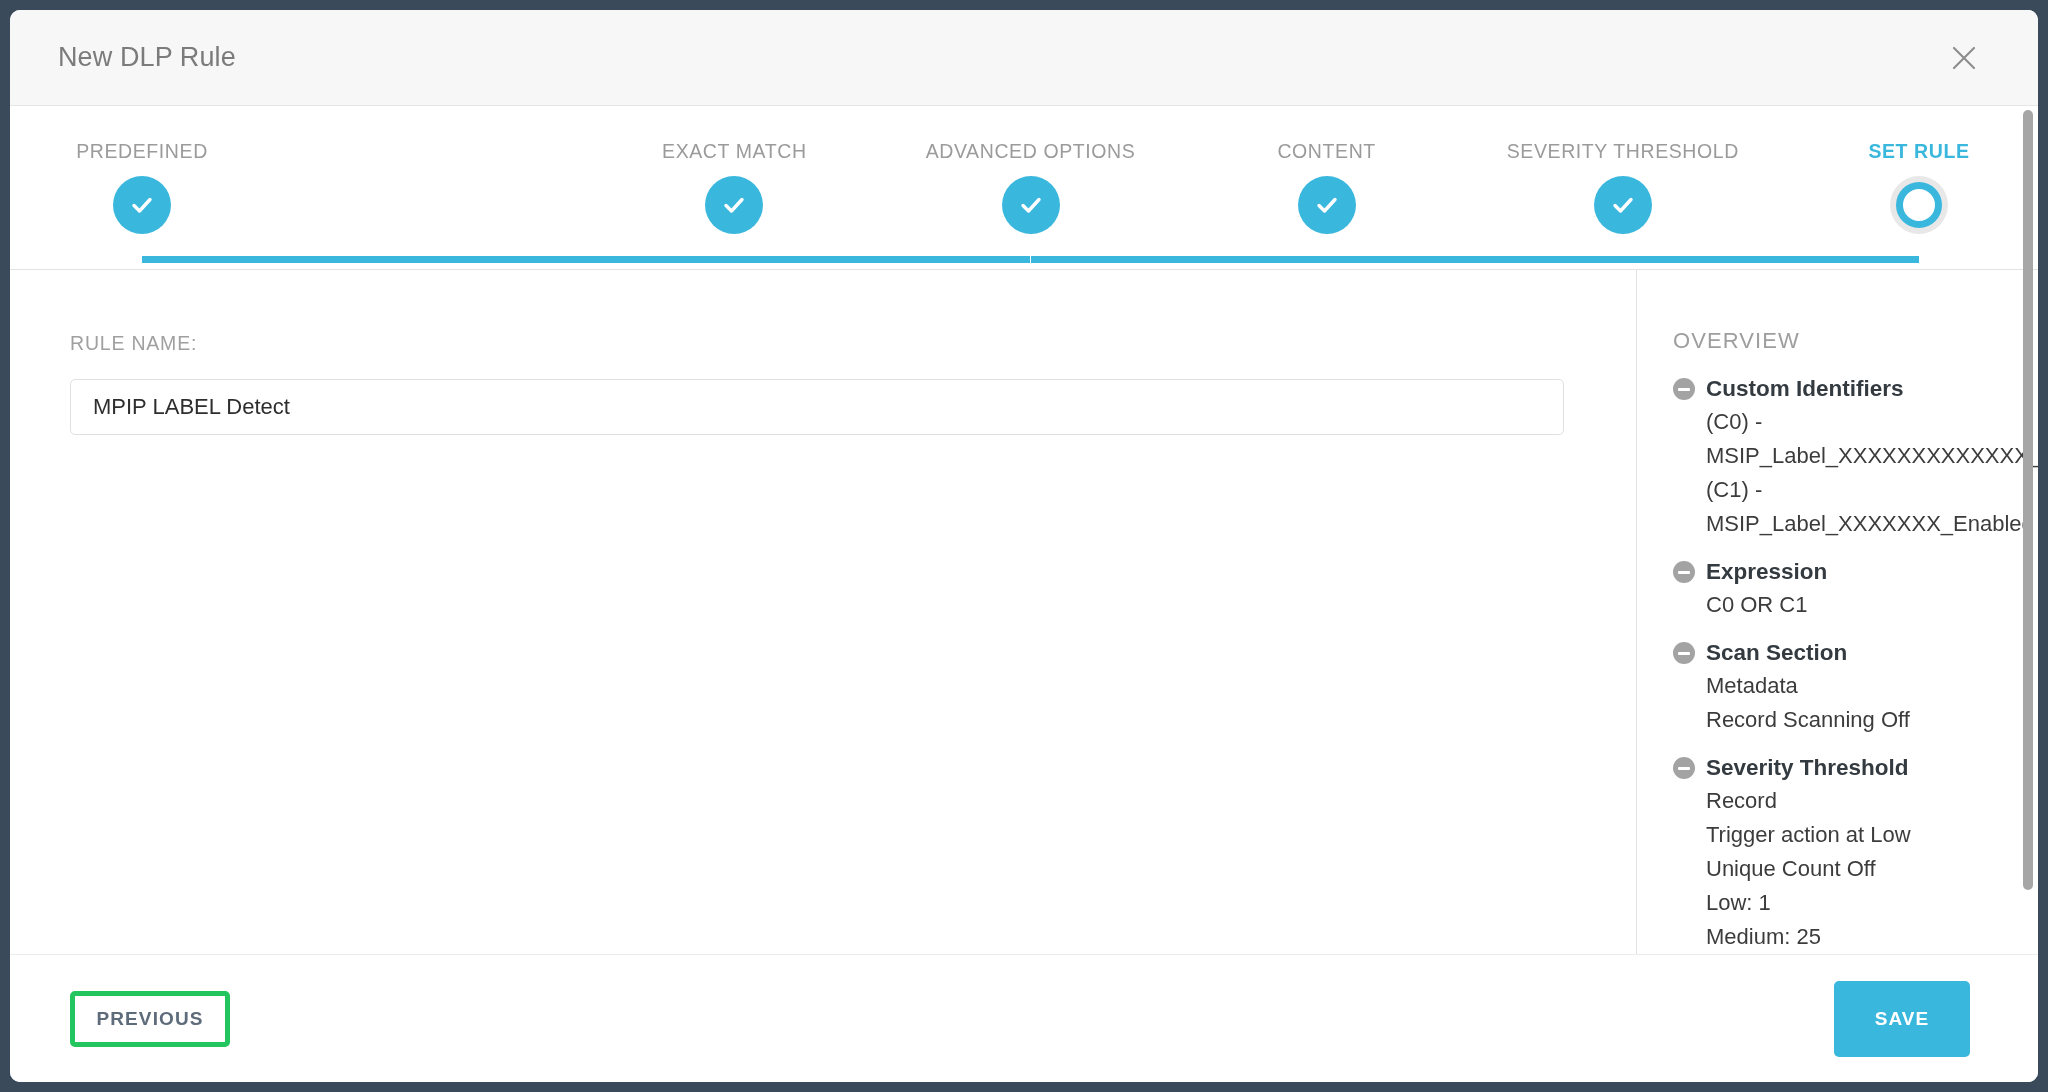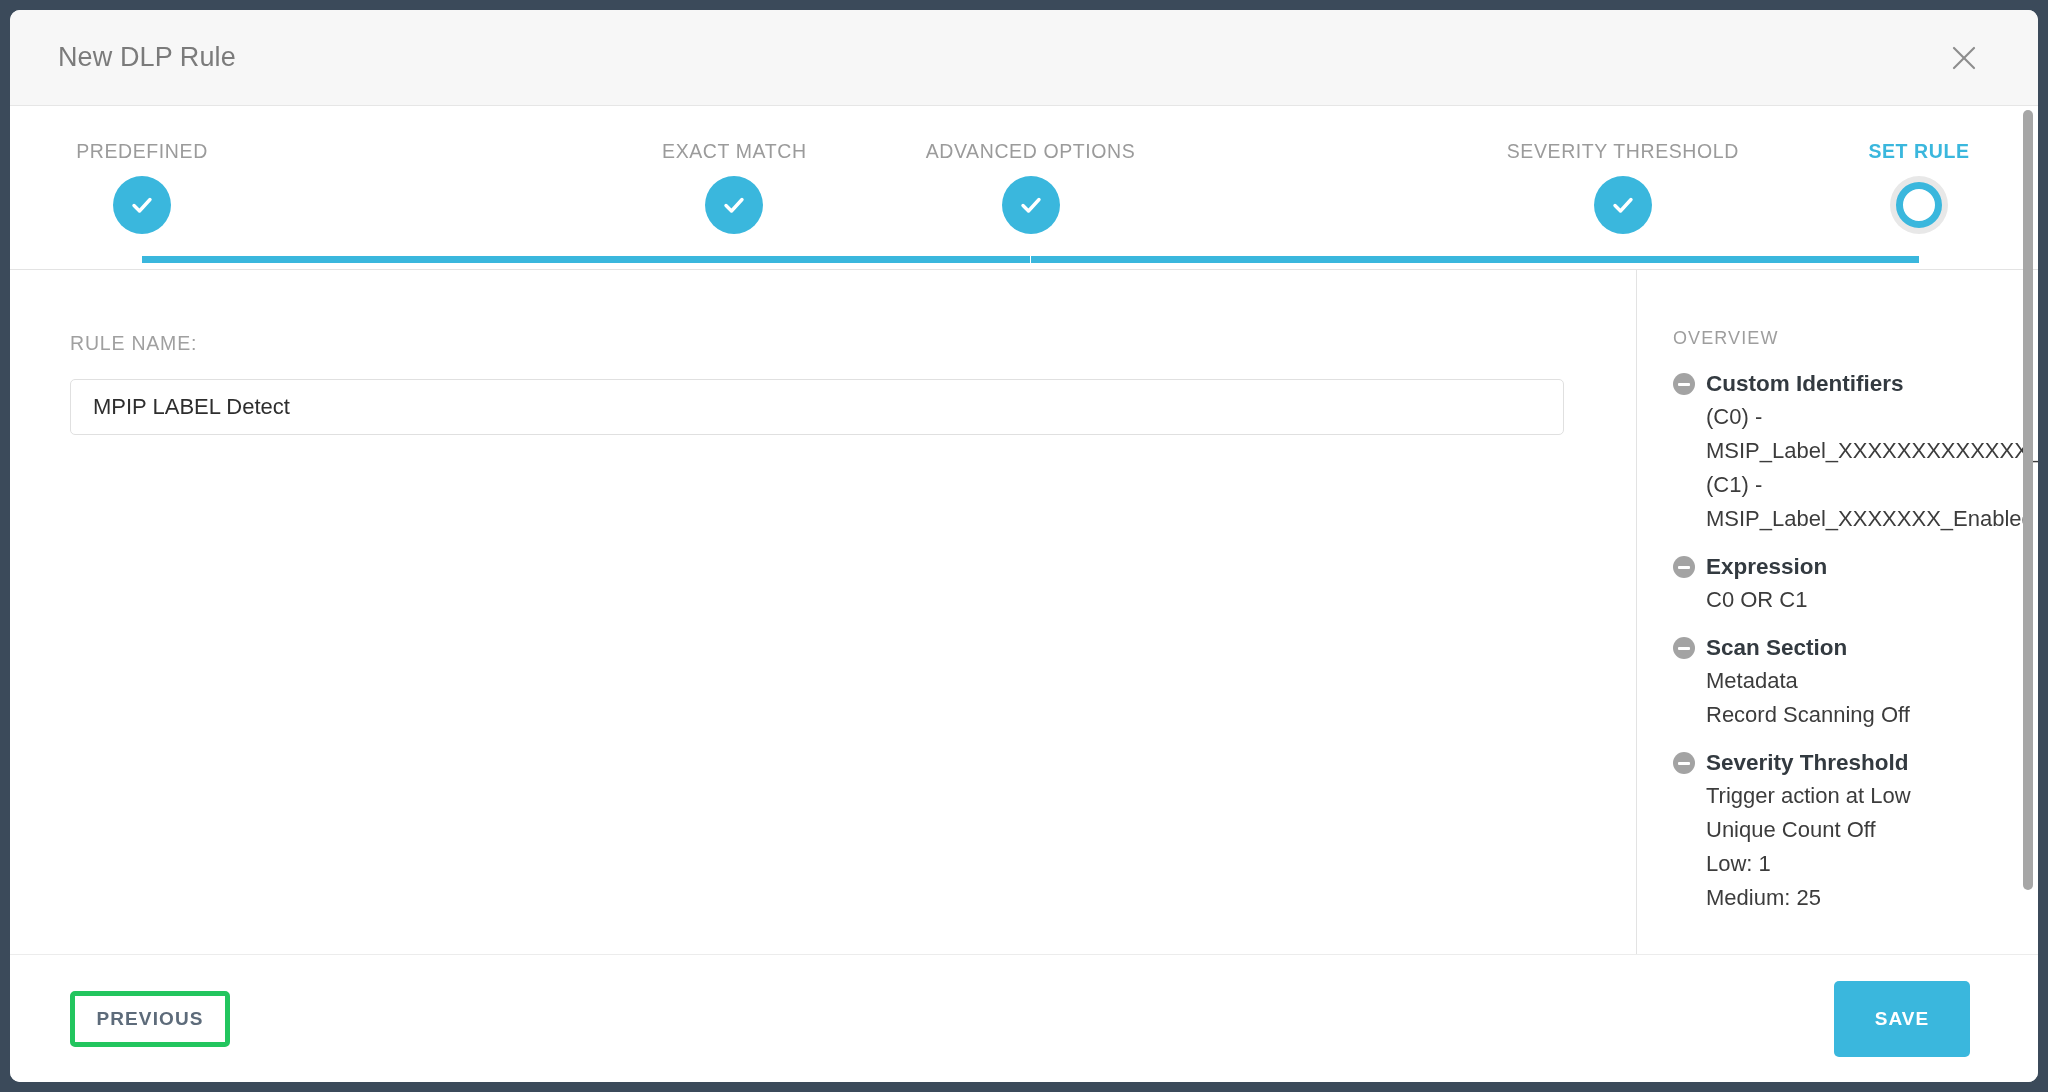--- a/index.html
+++ b/index.html
@@ -164,21 +164,21 @@
   
   .overview-pane {
     flex: 0 0 402px;
     width: 402px;
     border-left: 1px solid #e3e3e3;
     padding: 58px 0 0 36px;
     overflow: hidden;
     position: relative;
   }
   .overview-title {
-    font-size: 18px;
+    font-size: 22px;
     letter-spacing: 1.1px;
     color: #9e9e9e;
     margin-bottom: 22px;
   }
   .ov-group { margin-bottom: 18px; }
   .ov-head {
     display: flex;
     align-items: center;
     gap: 11px;
     margin-bottom: 3px;
@@ -299,20 +299,28 @@
         <div class="step" style="left: 724.333px;">
           <div class="step-label">EXACT MATCH</div>
           <div class="step-dot">
             <svg width="30" height="30" viewBox="0 0 30 30" aria-hidden="true">
               <polyline points="7,15.5 12.5,21 23,9.5" fill="none" stroke="#ffffff" stroke-width="3.4" stroke-linecap="round" stroke-linejoin="round"></polyline>
             </svg>
           </div>
         </div>
         <div class="step" style="left: 1020.5px;">
           <div class="step-label">ADVANCED OPTIONS</div>
+          <div class="step-dot">
+            <svg width="30" height="30" viewBox="0 0 30 30" aria-hidden="true">
+              <polyline points="7,15.5 12.5,21 23,9.5" fill="none" stroke="#ffffff" stroke-width="3.4" stroke-linecap="round" stroke-linejoin="round"></polyline>
+            </svg>
+          </div>
+        </div>
+        <div class="step" style="left: 1316.67px;">
+          <div class="step-label">CONTENT</div>
           <div class="step-dot">
             <svg width="30" height="30" viewBox="0 0 30 30" aria-hidden="true">
               <polyline points="7,15.5 12.5,21 23,9.5" fill="none" stroke="#ffffff" stroke-width="3.4" stroke-linecap="round" stroke-linejoin="round"></polyline>
             </svg>
           </div>
         </div>
         <div class="step" style="left: 1612.83px;">
           <div class="step-label">SEVERITY THRESHOLD</div>
           <div class="step-dot">
             <svg width="30" height="30" viewBox="0 0 30 30" aria-hidden="true">
@@ -362,20 +370,21 @@
               <span class="ov-head-text">Scan Section</span>
             </div>
             <div class="ov-line">Metadata</div>
             <div class="ov-line">Record Scanning Off</div>
           </div>
           <div class="ov-group">
             <div class="ov-head">
               <span class="minus-icon"></span>
               <span class="ov-head-text">Severity Threshold</span>
             </div>
+            <div class="ov-line">Record</div>
             <div class="ov-line">Trigger action at Low</div>
             <div class="ov-line">Unique Count Off</div>
             <div class="ov-line">Low: 1</div>
             <div class="ov-line">Medium: 25</div>
           </div>
         </div>
     </div>
 
   </div>
 

